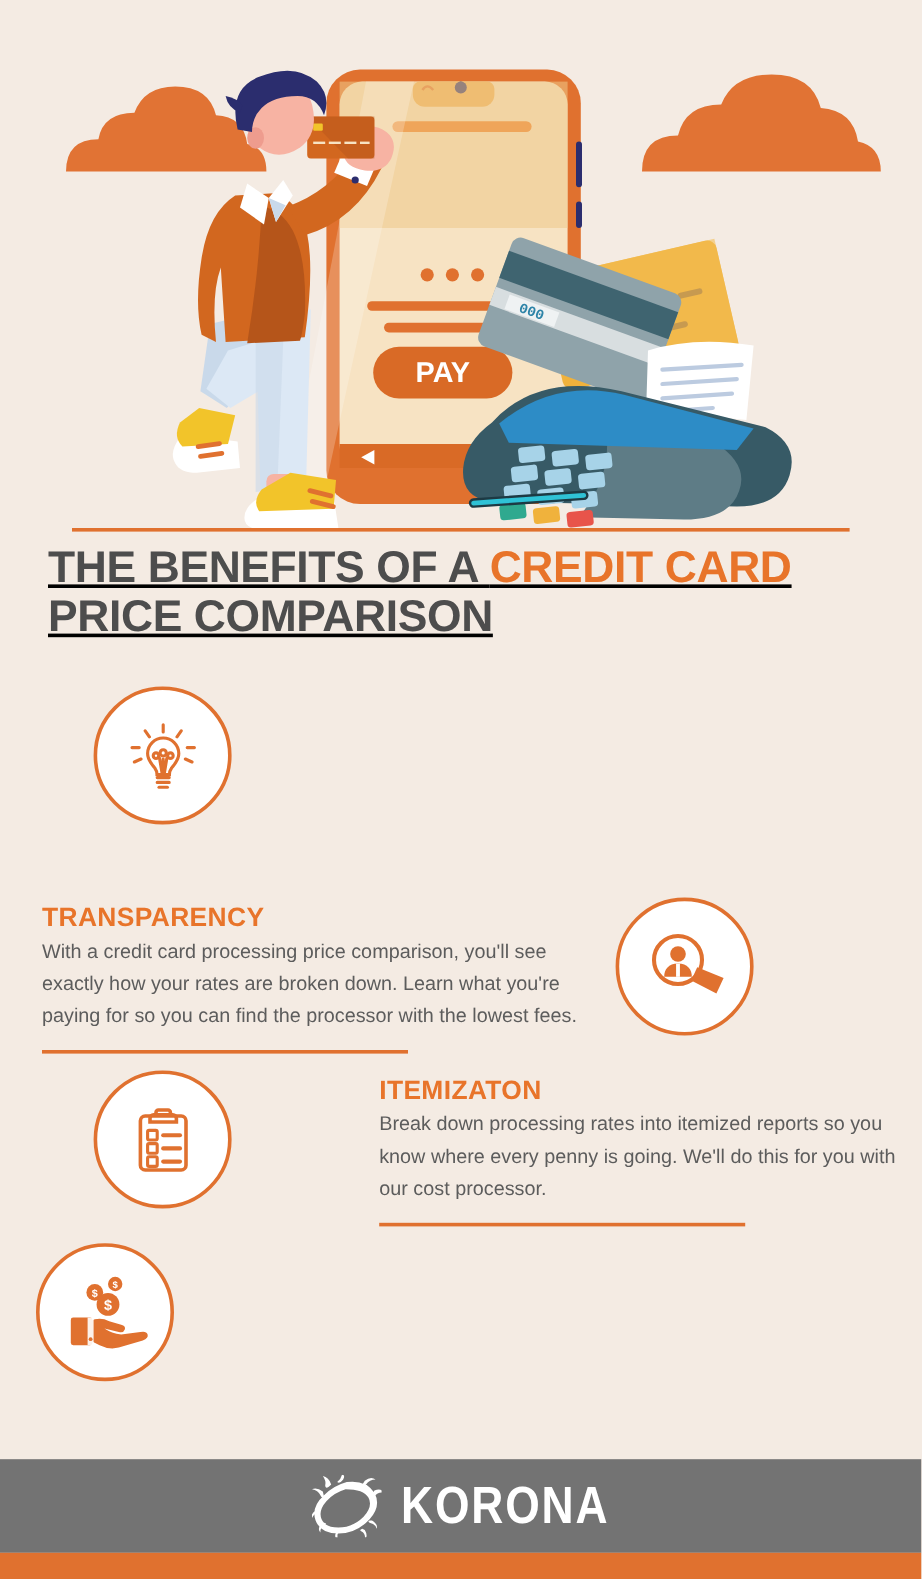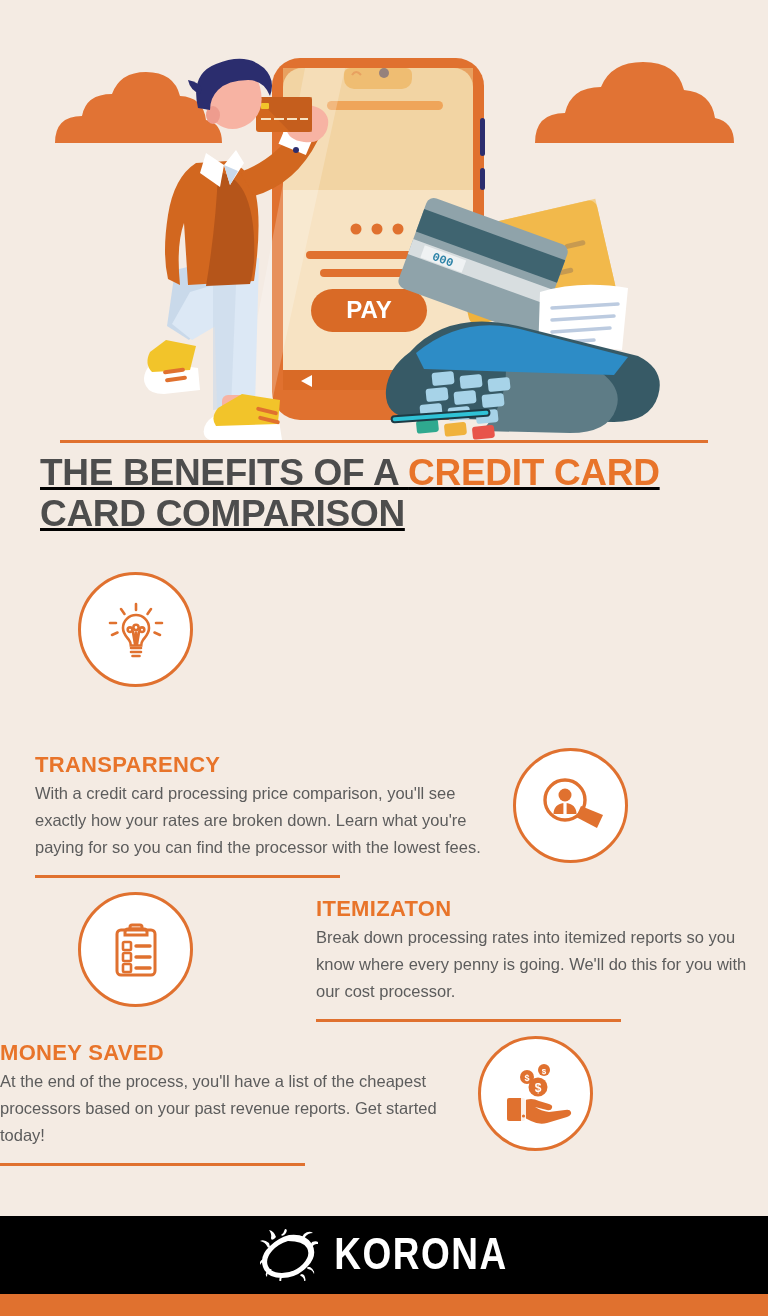--- a/index.html
+++ b/index.html
@@ -70,21 +70,21 @@
   }
   .sec-rule {
     margin-top:14px; height:2.5px; background:#E0712F; width:305px;
   }
   .section.right-icon .sec-rule { width:305px; }
 
   
   #footer {
     position:absolute; left:0; top:1216px;
     width:768px; height:78px;
-    background:#000000;
+    background:#737373;
     display:flex; align-items:center; justify-content:center;
   }
   #footer-strip {
     position:absolute; left:0; top:1294px;
     width:768px; height:22px; background:#E0712F;
   }
   #logo { display:flex; align-items:center; gap:16px; }
   #logo-mark { width:58px; height:52px; }
   #logo-word {
     font-size:37px; font-weight:bold; color:#FFFFFF;
@@ -252,21 +252,21 @@
         <rect x="392" y="406" width="96" height="4" rx="2" fill="#2FC2D6" transform="rotate(-4 440 408) translate(0 8)"></rect>
       </g>
 
       <rect x="0" y="438" width="768" height="3" fill="#E0712F" opacity="0"></rect>
     </svg>
   </div>
 
   <div id="title-rule"></div>
   <div id="title-block">
     <div class="line"><span>THE BENEFITS OF A </span><span class="accent">CREDIT CARD</span></div>
-    <div class="line">CARD COMPARISON</div>
+    <div class="line">PRICE COMPARISON</div>
   </div>
 
   <div class="section left-icon" style="top:572px;">
     <div class="icon-wrap">
       <svg width="70" height="70" viewBox="0 0 70 70" fill="none" stroke="#E0712F" stroke-width="2.6" stroke-linecap="round">
         <path d="M35 20 a13 13 0 0 1 13 13 c0 6 -4 9 -6 12 c-1.5 2 -1.8 4 -1.8 5.5 h-10.4 c0 -1.5 -0.3 -3.5 -1.8 -5.5 c-2 -3 -6 -6 -6 -12 a13 13 0 0 1 13 -13 z"></path>
         <path d="M30 53 h10 M30 57 h10"></path>
         <path d="M31.5 61 h7"></path>
         <path d="M35 35 a2.6 2.6 0 1 0 0 -5.2 a2.6 2.6 0 0 0 0 5.2z"></path>
         <path d="M29 37 a2.3 2.3 0 1 0 0 -4.6 a2.3 2.3 0 0 0 0 4.6z"></path>
@@ -324,25 +324,20 @@
         <text x="28" y="24" font-family="Liberation Sans, sans-serif" font-size="9" font-weight="bold" fill="#FFFFFF" text-anchor="middle">$</text>
         <circle cx="45" cy="13" r="6" fill="#E0712F"></circle>
         <text x="45" y="16.5" font-family="Liberation Sans, sans-serif" font-size="8" font-weight="bold" fill="#FFFFFF" text-anchor="middle">$</text>
         <circle cx="39" cy="30" r="9.5" fill="#E0712F"></circle>
         <text x="39" y="34.5" font-family="Liberation Sans, sans-serif" font-size="12" font-weight="bold" fill="#FFFFFF" text-anchor="middle">$</text>
         <path d="M24 44 q8 -4 16 0 l10 3 q4 1 3 4 q-1 3 -5 2 l-12 -3 q6 4 14 5 l16 -2 q5 -1 6 2 q1 3 -4 5 l-20 6 q-8 2 -16 -2 l-10 -5 z" fill="#E0712F"></path>
         <rect x="8" y="41" width="18" height="23" rx="2" fill="#E0712F"></rect>
         <rect x="22" y="41" width="5" height="23" fill="#FFFFFF" opacity="0.9"></rect>
         <circle cx="24.5" cy="59" r="1.6" fill="#E0712F"></circle>
       </svg>
-    </div>
-    <div class="txt">
-      <div class="sec-title">MONEY SAVED</div>
-      <div class="sec-body">At the end of the process, you'll have a list of the cheapest processors based on your past revenue reports. Get started today!</div>
-      <div class="sec-rule"></div>
     </div>
   </div>
 
   <div id="footer">
     <div id="logo">
       <svg id="logo-mark" viewBox="0 0 58 52">
         <g fill="#FFFFFF">
           <path d="M29 6 q16 -2 23 9 q6 11 -4 22 q-11 12 -26 12 q-15 0 -19 -11 q-4 -11 7 -21 q8 -8 19 -11 z
                    M28 12 q-10 3 -16 10 q-7 8 -4 15 q3 7 14 7 q12 0 21 -9 q8 -9 4 -16 q-4 -7 -19 -7 z"></path>
           <path d="M9 14 q-5 -4 -9 -2 q5 1 7 5 q1 3 3 1 z"></path>

